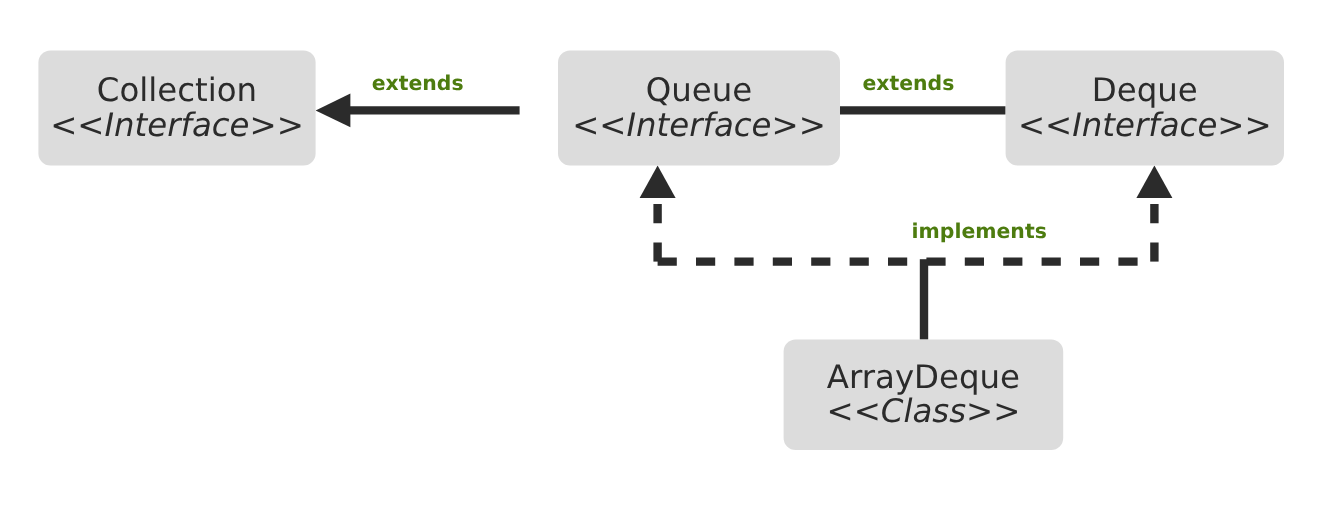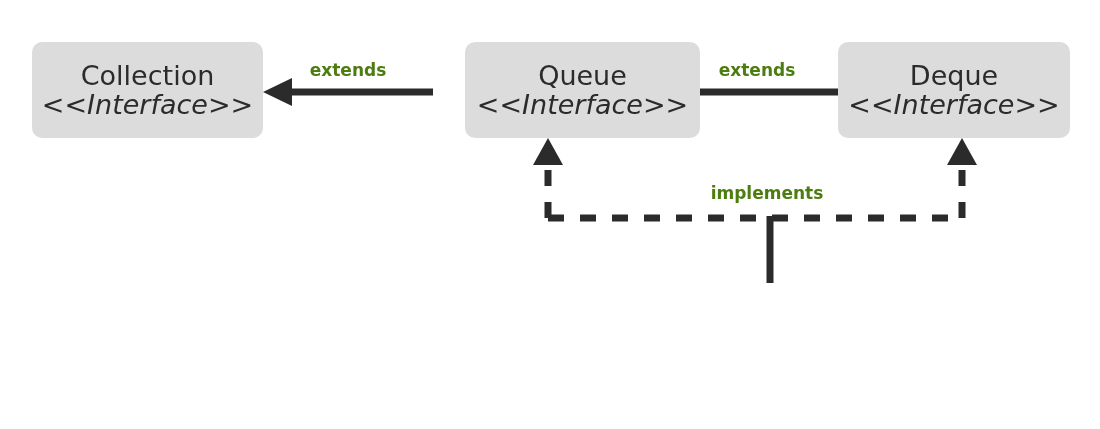--- a/index.html
+++ b/index.html
@@ -63,21 +63,21 @@
     z-index: 3;
   }
   
   #node-collection { left: 32px;  top: 42px;  width: 231px; height: 96px; }
   #node-queue      { left: 433px; top: 42px;  width: 235px; height: 96px; margin-left: 32px; }
   #node-deque      { left: 838px; top: 42px;  width: 232px; height: 96px; }
   #node-arraydeque { left: 653px; top: 283px; width: 233px; height: 92px; }
   
   #label-extends-queue-collection { left: 348px; top: 70px; }
   #label-extends-deque-queue      { left: 757px; top: 70px; }
-  #label-implements               { left: 767px; top: 193px; }
+  #label-implements               { left: 816px; top: 193px; }
 </style>
 </head>
 <body>
 
 <div id="diagram-canvas">
 
   <svg id="diagram-svg" viewBox="0 0 1100 429" xmlns="http://www.w3.org/2000/svg">
 
     <g>
       <line x1="433" y1="92" x2="288" y2="92" stroke="#2b2b2b" stroke-width="7" stroke-linecap="butt"></line>
@@ -111,20 +111,24 @@
   <div class="uml-node" id="node-queue">
     <span class="node-name">Queue</span>
     <span class="node-stereotype">&lt;&lt;Interface&gt;&gt;</span>
   </div>
 
   <div class="uml-node" id="node-deque">
     <span class="node-name">Deque</span>
     <span class="node-stereotype">&lt;&lt;Interface&gt;&gt;</span>
   </div>
 
+  <div class="uml-node" id="node-arraydeque">
+    <span class="node-name">ArrayDeque</span>
+    <span class="node-stereotype">&lt;&lt;Class&gt;&gt;</span>
+  </div>
 
   <span class="edge-label" id="label-extends-queue-collection">extends</span>
 
   <span class="edge-label" id="label-extends-deque-queue">extends</span>
 
   <span class="edge-label" id="label-implements">implements</span>
 
 </div>
 
 </body></html>

